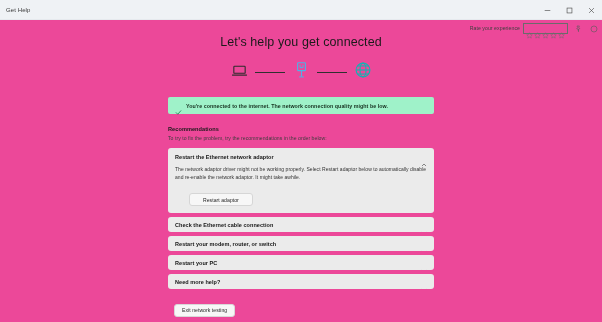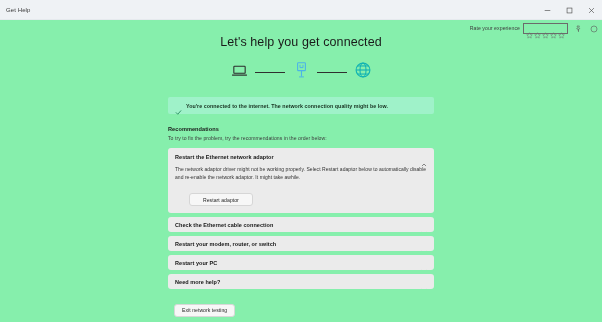--- a/index.html
+++ b/index.html
@@ -84,21 +84,21 @@
     display: flex;
     align-items: center;
     justify-content: center;
     color: #5a5a5a;
   }
 
   
   .page {
     width: 100%;
     height: 302px;
-    background: #86efac;
+    background: #ec4899;
     overflow: hidden;
     position: relative;
   }
 
   .content {
     width: 266px;
     margin: 0 auto;
     padding-top: 15px;
   }
 

